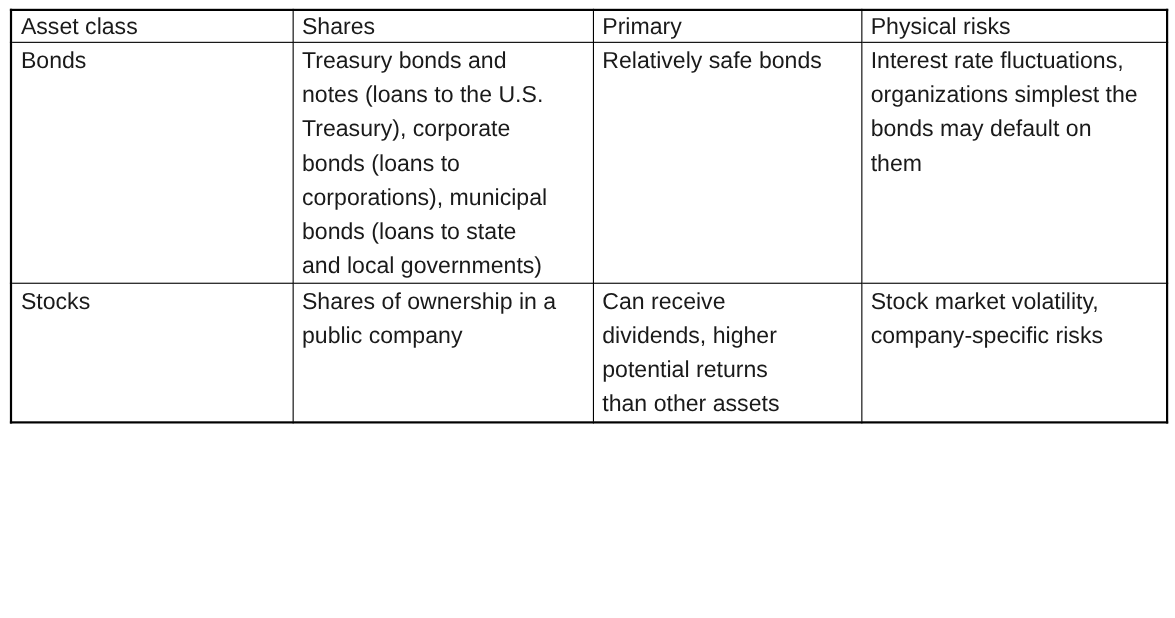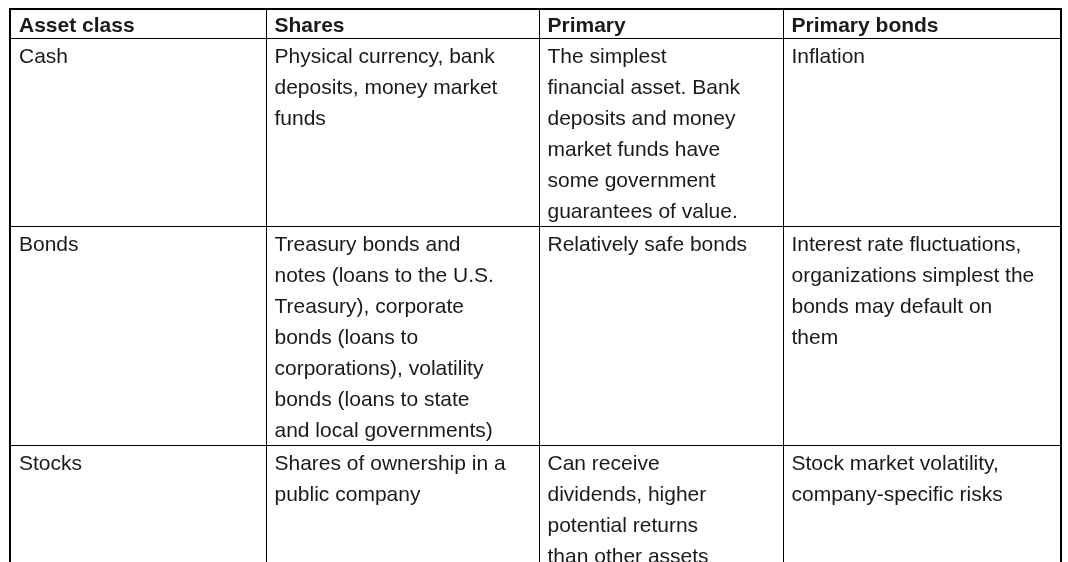--- a/index.html
+++ b/index.html
@@ -33,21 +33,21 @@
     text-align: left;
     padding: 1px 8px 0 8px;
     color: #1a1a1a;
     font-size: 21px;
     line-height: 31px;
     white-space: pre-line;
     overflow: hidden;
     box-sizing: border-box;
   }
   table.asset-table th {
-    font-weight: bold;
+    font-weight: normal;
     line-height: 27px;
     white-space: nowrap;
   }
   tr.r-head   { height: 29px;  }
   tr.r-cash   { height: 185px; }
   tr.r-bonds  { height: 213px; }
   tr.r-stocks { height: 117px; }
 </style>
 </head>
 <body>
@@ -58,44 +58,31 @@
       <col class="c1">
         <col class="c2">
         <col class="c3">
         <col class="c4">
     </colgroup>
     <thead>
       <tr class="r-head">
         <th>Asset class</th>
         <th>Shares</th>
         <th>Primary</th>
-        <th>Primary bonds</th>
+        <th>Physical risks</th>
       </tr>
     </thead>
     <tbody>
-      <tr class="r-cash">
-        <td>Cash</td>
-        <td>Physical currency, bank
-deposits, money market
-funds</td>
-        <td>The simplest
-financial asset. Bank
-deposits and money
-market funds have
-some government
-guarantees of value.</td>
-        <td>Inflation</td>
-      </tr>
       <tr class="r-bonds">
         <td>Bonds</td>
         <td>Treasury bonds and
 notes (loans to the U.S.
 Treasury), corporate
 bonds (loans to
-corporations), volatility
+corporations), municipal
 bonds (loans to state
 and local governments)</td>
         <td>Relatively safe bonds</td>
         <td>Interest rate fluctuations,
 organizations simplest the
 bonds may default on
 them</td>
       </tr>
       <tr class="r-stocks">
         <td>Stocks</td>

